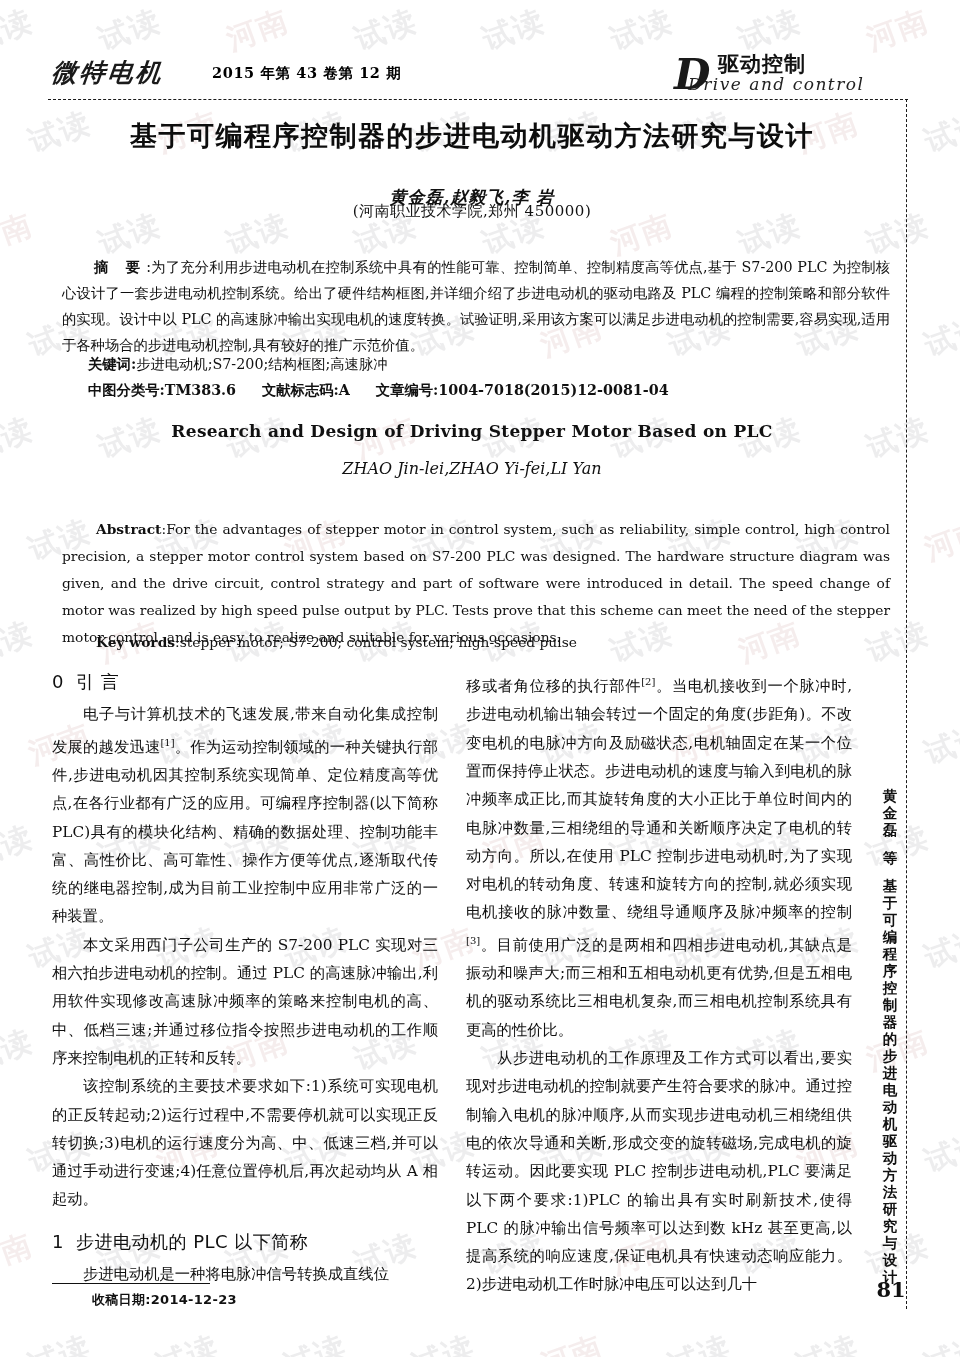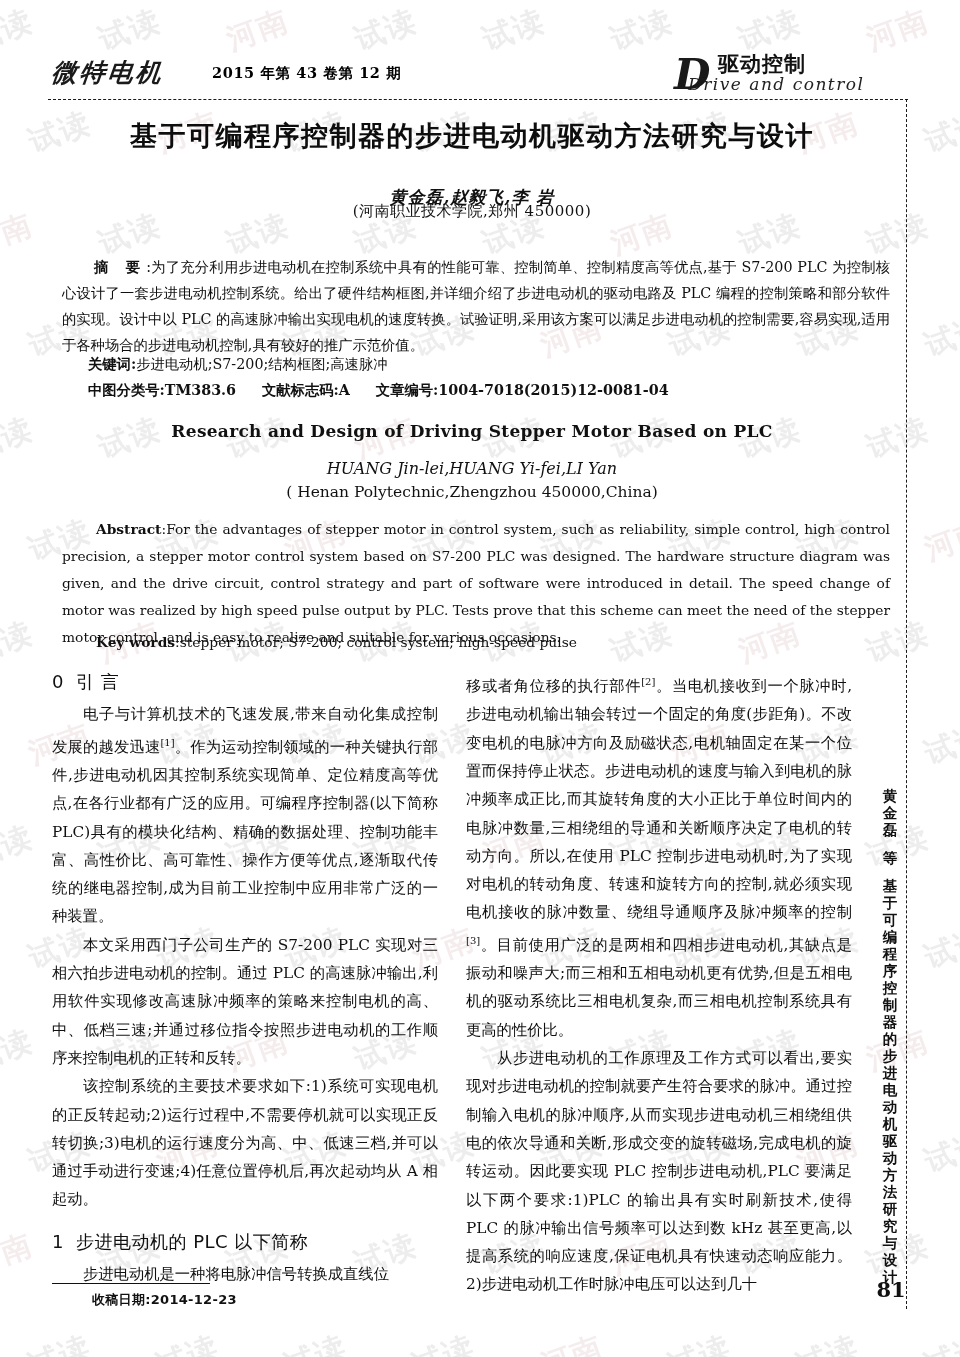--- a/index.html
+++ b/index.html
@@ -460,22 +460,21 @@
   <div class="authors-cn">黄金磊,赵毅飞,李   岩</div>
   <div class="affil-cn">(河南职业技术学院,郑州 450000)</div>
 
   <div class="abs-cn"><b>摘  要</b><span>:为了充分利用步进电动机在控制系统中具有的性能可靠、控制简单、控制精度高等优点,基于 S7-200 PLC 为控制核心设计了一套步进电动机控制系统。给出了硬件结构框图,并详细介绍了步进电动机的驱动电路及 PLC 编程的控制策略和部分软件的实现。设计中以 PLC 的高速脉冲输出实现电机的速度转换。试验证明,采用该方案可以满足步进电动机的控制需要,容易实现,适用于各种场合的步进电动机控制,具有较好的推广示范价值。</span></div>
 
   <div class="kw-cn"><span>关键词:</span><span class="val">步进电动机;S7-200;结构框图;高速脉冲</span></div>
 
   <div class="clc-cn"><span>中图分类号:</span><span>TM383.6</span><span class="gap"></span><span>文献标志码:</span><span>A</span><span class="gap"></span><span>文章编号:</span><span>1004-7018(2015)12-0081-04</span></div>
 
   <div class="title-en">Research and Design of Driving Stepper Motor Based on PLC</div>
-  <div class="authors-en">HUANG Jin-lei,HUANG Yi-fei,LI Yan</div>
-  <div class="affil-en">( Henan Polytechnic,Zhengzhou 450000,China)</div>
+  <div class="authors-en">ZHAO Jin-lei,ZHAO Yi-fei,LI Yan</div>
   <div class="abs-en"><b>Abstract</b><span>:For the advantages of stepper motor in control system, such as reliability, simple control, high control precision, a stepper motor control system based on S7-200 PLC was designed. The hardware structure diagram was given, and the drive circuit, control strategy and part of software were introduced in detail. The speed change of motor was realized by high speed pulse output by PLC. Tests prove that this scheme can meet the need of the stepper motor control, and is easy to realize and suitable for various occasions.</span></div>
   <div class="kw-en"><b>Key words</b><span>:stepper motor;  S7-200;  control system;  high-speed pulse</span></div>
 
   <div class="col left">
     <div class="h1"><span class="num">0</span><span>引  言</span></div>
     <p>电子与计算机技术的飞速发展,带来自动化集成控制发展的越发迅速<sup>[1]</sup>。作为运动控制领域的一种关键执行部件,步进电动机因其控制系统实现简单、定位精度高等优点,在各行业都有广泛的应用。可编程序控制器(以下简称 PLC)具有的模块化结构、精确的数据处理、控制功能丰富、高性价比、高可靠性、操作方便等优点,逐渐取代传统的继电器控制,成为目前工业控制中应用非常广泛的一种装置。</p>
     <p>本文采用西门子公司生产的 S7-200 PLC 实现对三相六拍步进电动机的控制。通过 PLC 的高速脉冲输出,利用软件实现修改高速脉冲频率的策略来控制电机的高、中、低档三速;并通过移位指令按照步进电动机的工作顺序来控制电机的正转和反转。</p>
     <p>该控制系统的主要技术要求如下:1)系统可实现电机的正反转起动;2)运行过程中,不需要停机就可以实现正反转切换;3)电机的运行速度分为高、中、低速三档,并可以通过手动进行变速;4)任意位置停机后,再次起动均从 A 相起动。</p>
     <div class="h1 spaced"><span class="num">1</span><span>步进电动机的 PLC 以下简称</span></div>
     <p>步进电动机是一种将电脉冲信号转换成直线位</p>

